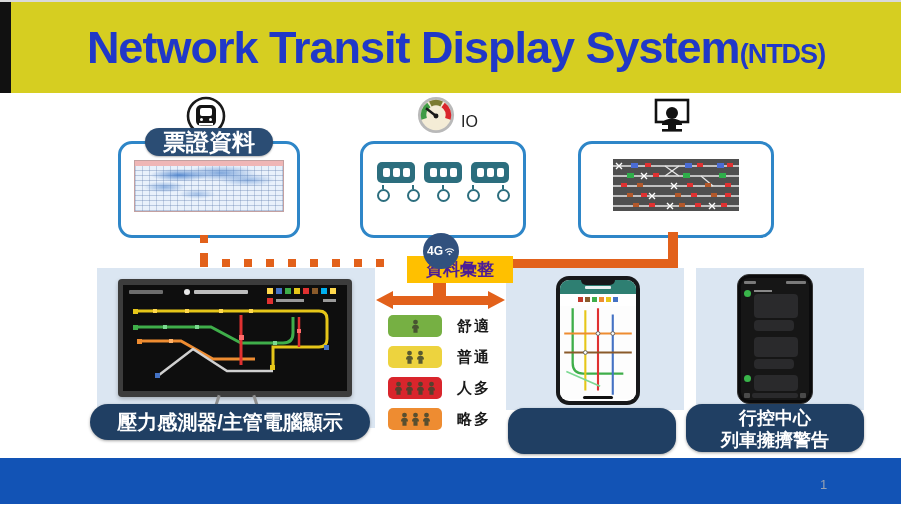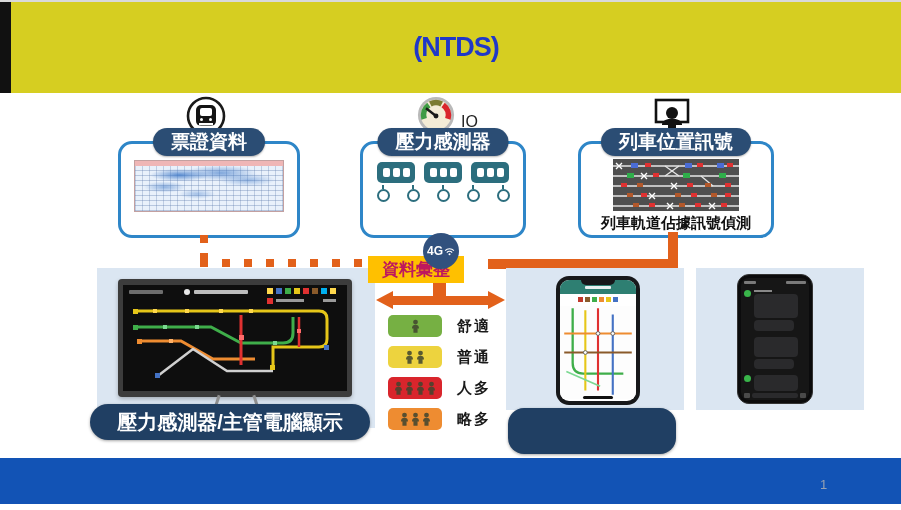--- a/index.html
+++ b/index.html
@@ -14,21 +14,21 @@
   .title-wrap{display:flex;align-items:baseline;white-space:nowrap;color:var(--title-blue,#2038C8);}
   .title-main{font-size:45px;font-weight:bold;letter-spacing:-1px;}
   .title-suffix{font-size:27px;font-weight:bold;letter-spacing:-1px;}
 
   
   .src-box{position:absolute;background:#fff;border:3px solid var(--box-border,#2E86C8);border-radius:14px;}
   #box-ticket{left:118px;top:141px;width:176px;height:91px;}
   #box-pressure{left:360px;top:141px;width:160px;height:91px;}
   #box-position{left:578px;top:141px;width:190px;height:91px;}
   .src-pill{position:absolute;top:-16px;left:50%;transform:translateX(-50%);
-            background:#2B4D74;color:#fff;font-size:19px;font-weight:bold;
+            background:#2B4D74;color:#fff;font-size:23px;font-weight:bold;
             height:28px;line-height:28px;padding:0 18px;border-radius:15px;white-space:nowrap;box-shadow:0 1px 2px rgba(0,0,0,.3);}
   .src-caption{position:absolute;bottom:2px;left:0;width:100%;text-align:center;
                font-size:15px;font-weight:bold;color:#111;white-space:nowrap;}
 
   
   .src-icon{position:absolute;}
   #icon-card{left:186px;top:96px;}
   #icon-gauge{left:417px;top:96px;}
   .io-label{position:absolute;left:461px;top:113px;font-size:16px;color:#222;}
   #icon-operator{left:650px;top:98px;}
@@ -60,22 +60,22 @@
 
   
   .dotted-v{position:absolute;left:200px;top:235px;width:8px;height:24px;
             background:repeating-linear-gradient(180deg,var(--accent-orange,#E2611B) 0 8px,transparent 8px 18px);}
   .dotted-h{position:absolute;left:200px;top:259px;width:188px;height:8px;
             background:repeating-linear-gradient(90deg,var(--accent-orange,#E2611B) 0 8px,transparent 8px 22px);}
   .conn-right-v{position:absolute;left:668px;top:232px;width:10px;height:37px;background:var(--accent-orange,#E2611B);}
   .conn-right-h{position:absolute;left:488px;top:259px;width:190px;height:10px;background:var(--accent-orange,#E2611B);}
 
   
-  .hub-box{position:absolute;left:368px;top:256px;width:96px;height:27px;background:var(--hub-yellow,#FFC000);
-           color:#be185d;font-size:17px;font-weight:bold;text-align:center;line-height:27px;z-index:3;}
+  .hub-box{position:absolute;left:407px;top:256px;width:106px;height:27px;background:var(--hub-yellow,#FFC000);
+           color:#4c1d95;font-size:17px;font-weight:bold;text-align:center;line-height:27px;z-index:3;}
   .badge-4g{position:absolute;left:423px;top:233px;width:36px;height:36px;border-radius:50%;background:#31517E;
             display:flex;align-items:center;justify-content:center;gap:1px;z-index:4;
             color:#fff;font-size:12px;font-weight:bold;}
   .flow-stem{position:absolute;left:433px;top:283px;width:13px;height:15px;background:var(--accent-orange,#E56B24);z-index:2;}
   .dbl-arrow{position:absolute;left:393px;top:296px;width:95px;height:9px;background:var(--accent-orange,#E56B24);}
   .dbl-arrow::before{content:"";position:absolute;left:-17px;top:-5px;width:0;height:0;
         border-top:9.5px solid transparent;border-bottom:9.5px solid transparent;
         border-right:17px solid var(--accent-orange,#E56B24);}
   .dbl-arrow::after{content:"";position:absolute;right:-17px;top:-5px;width:0;height:0;
         border-top:9.5px solid transparent;border-bottom:9.5px solid transparent;
@@ -146,20 +146,21 @@
 </style>
 </head>
 <body>
 
 <div id="slide">
 
   <div class="top-line"></div>
   <div class="header-black"></div>
   <div class="header-banner">
     <div class="title-wrap">
+      <span class="title-main">Network Transit Display System</span>
         <span class="title-suffix">(NTDS)</span>
     </div>
   </div>
 
   <div class="src-icon" id="icon-card">
     <svg width="40" height="40" viewBox="0 0 40 40">
       <circle cx="20" cy="20" r="18" fill="#fff" stroke="#1a1a1a" stroke-width="2.6"></circle>
       <rect x="10" y="9" width="20" height="21" rx="5" fill="#141414"></rect>
       <rect x="14" y="12" width="12" height="8" rx="2" fill="#fff"></rect>
       <circle cx="15.5" cy="23.5" r="1.5" fill="#fff"></circle>
@@ -188,21 +189,20 @@
       <rect x="12" y="31" width="20" height="2.6" fill="#111"></rect>
     </svg>
   </div>
 
   <div class="src-box" id="box-ticket">
     <div class="src-pill">票證資料</div>
     <div class="heatmap"></div>
   </div>
 
   <div class="src-box" id="box-pressure">
-    <div class="src-pill">壓力感測器</div>
     <div class="cars-row">
       <div class="car">
           <i></i>
           <i></i>
           <i></i>
         </div>
       <div class="car">
           <i></i>
           <i></i>
           <i></i>
@@ -231,21 +231,20 @@
           <span class="bulb"></span>
         </div>
       <div class="sensor">
           <span class="stem"></span>
           <span class="bulb"></span>
         </div>
     </div>
   </div>
 
   <div class="src-box" id="box-position">
-    <div class="src-pill">列車位置訊號</div>
     <div class="track-wrap">
       <svg width="126" height="52" viewBox="0 0 126 52">
         <rect width="126" height="52" fill="#4f4f4f"></rect>
         <g stroke="#e6e6e6" stroke-width="1.3">
           <line x1="0" y1="7" x2="126" y2="7"></line>
             <line x1="0" y1="17" x2="126" y2="17"></line>
           <line x1="0" y1="27" x2="126" y2="27"></line>
             <line x1="0" y1="37" x2="126" y2="37"></line>
           <line x1="0" y1="47" x2="126" y2="47"></line>
           <line x1="52" y1="7" x2="66" y2="17"></line>
@@ -283,21 +282,20 @@
           <rect x="98" y="34" width="6" height="4" fill="#b3582a"></rect>
             <rect x="112" y="34" width="6" height="4" fill="#e03131"></rect>
           <rect x="20" y="44" width="6" height="4" fill="#b3582a"></rect>
             <rect x="36" y="44" width="6" height="4" fill="#e03131"></rect>
           <rect x="66" y="44" width="6" height="4" fill="#b3582a"></rect>
             <rect x="82" y="44" width="6" height="4" fill="#e03131"></rect>
           <rect x="108" y="44" width="6" height="4" fill="#e03131"></rect>
         </g>
       </svg>
     </div>
-    <div class="src-caption">列車軌道佔據訊號偵測</div>
   </div>
 
   <div class="dotted-v"></div>
   <div class="dotted-h"></div>
   <div class="conn-right-v"></div>
   <div class="conn-right-h"></div>
 
   <div class="hub-box">資料彙整</div>
   <div class="badge-4g">
     <span>4G</span>
@@ -491,17 +489,21 @@
           <i></i>
           <div class="field"></div>
           <i></i>
         </div>
     </div>
   </div>
 
   <div class="out-pill" id="pill-left">壓力感測器/主管電腦顯示</div>
   <div class="out-pill" id="pill-mid">
   </div>
+  <div class="out-pill" id="pill-right">
+    <div>行控中心</div>
+    <div>列車擁擠警告</div>
+  </div>
 
   <div class="footer-bar"></div>
   <div class="page-number">1</div>
 
 </div>
 
 </body></html>

